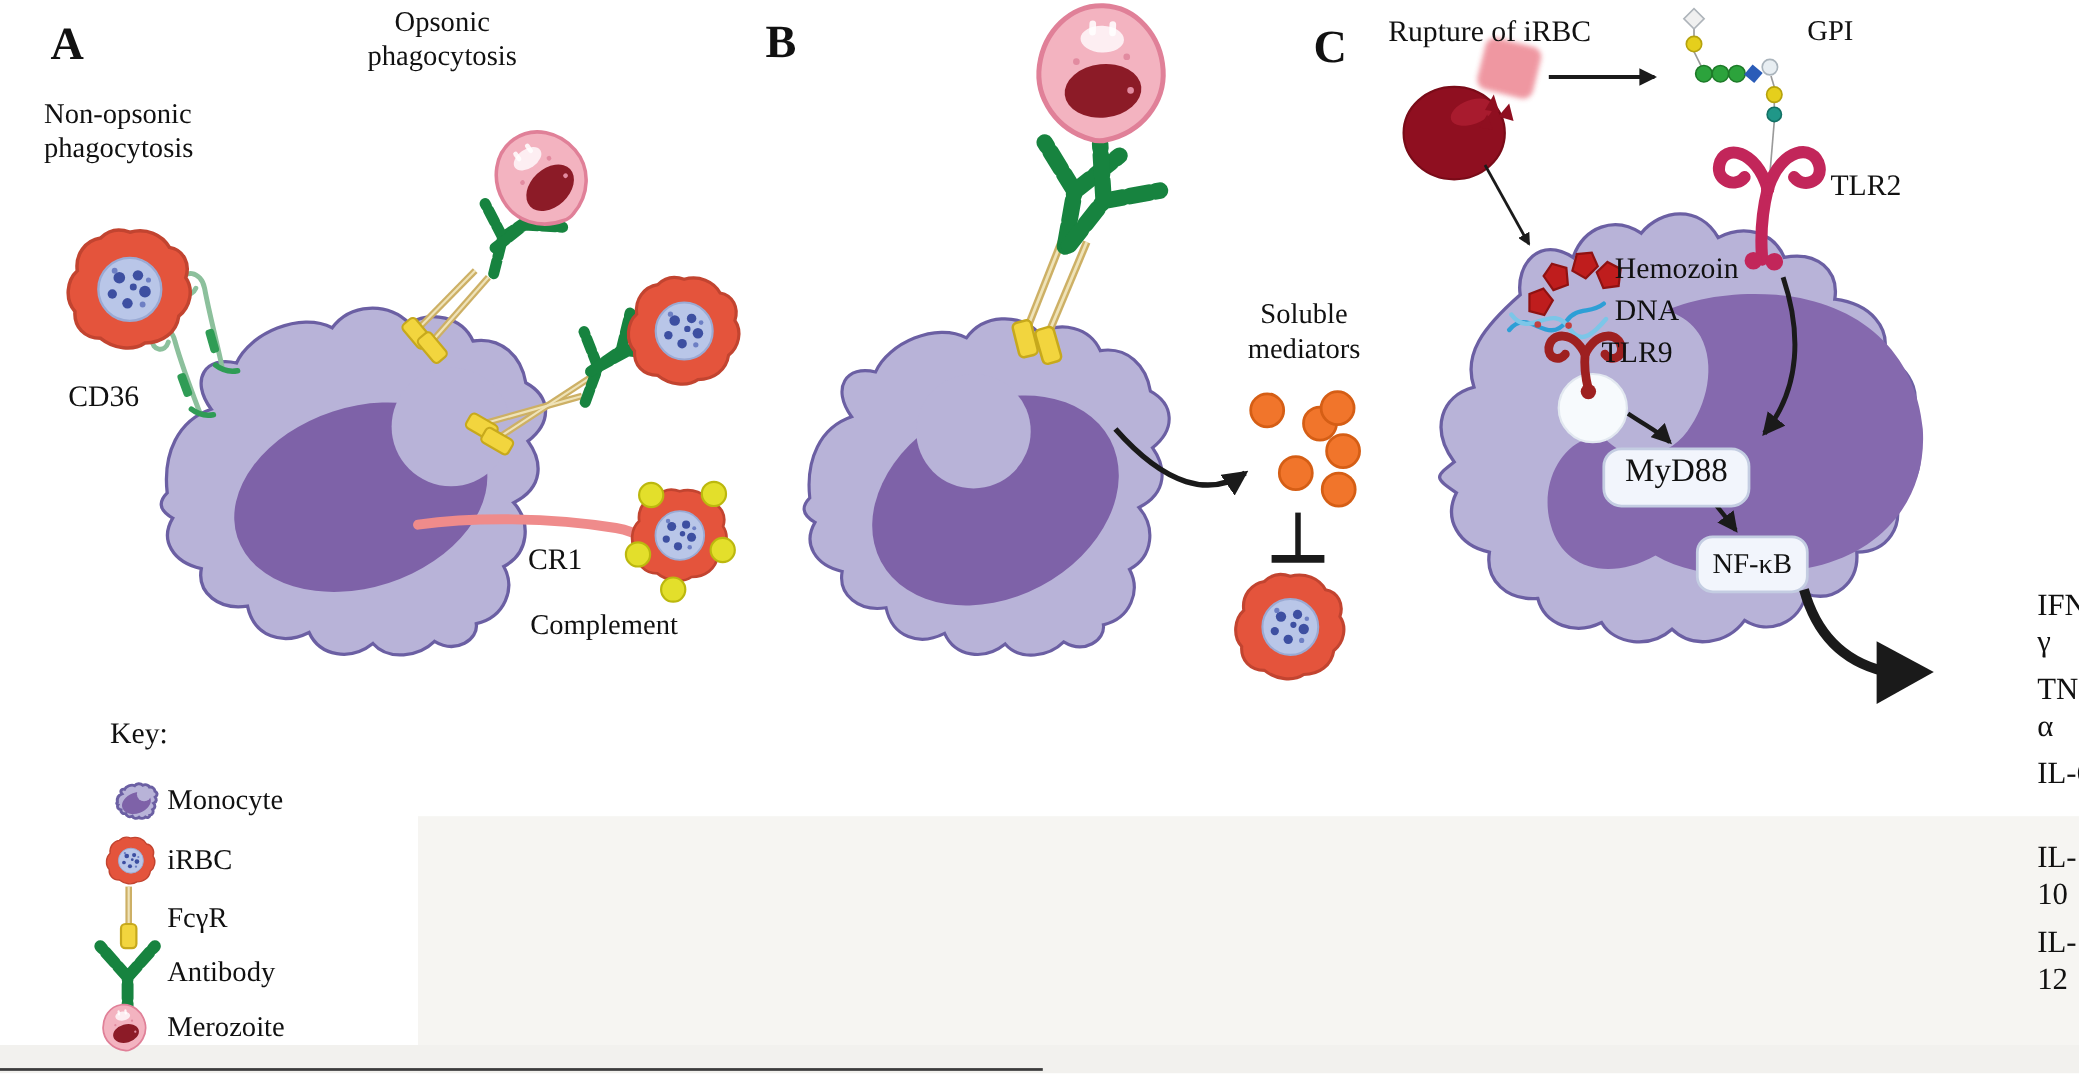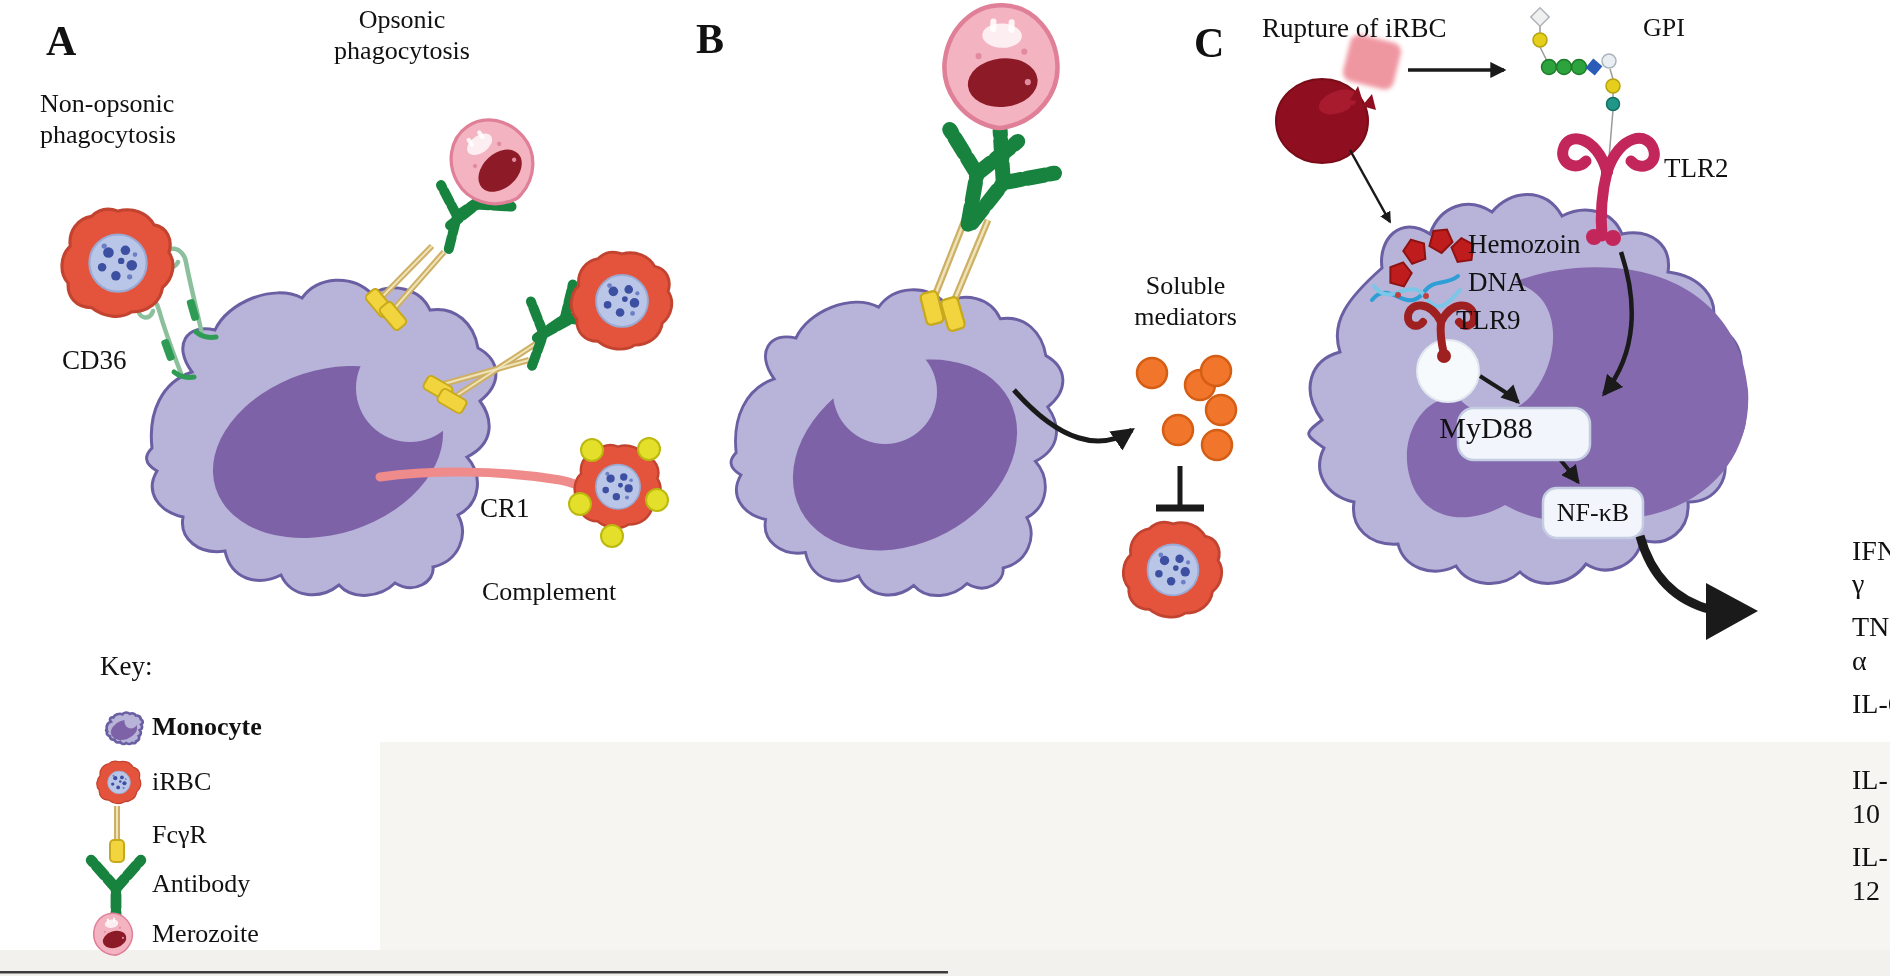--- a/index.html
+++ b/index.html
@@ -319,40 +319,40 @@
       <polygon points="1706,583 1758,611 1706,640" fill="#1a1a1a"></polygon>
     </g>
   </g>
 </svg>
 
   <div class="lbl panel-letter" style="left:46px;top:16px;">A</div>
   <div class="lbl t26" style="left:40px;top:88px;width:175px;">Non-opsonic phagocytosis</div>
   <div class="lbl t26 center" style="left:322px;top:4px;width:160px;">Opsonic phagocytosis</div>
   <div class="lbl t27" style="left:62px;top:344px;">CD36</div>
   <div class="lbl t27" style="left:480px;top:492px;">CR1</div>
-  <div class="lbl t26" style="left:482px;top:576px;">Complement</div>
+  <div class="lbl t26" style="left:482px;top:552px;">Complement</div>
 
   <div class="lbl t27" style="left:100px;top:650px;text-align:right;">Key:</div>
-  <div class="lbl t26" style="left:152px;top:711px;font-weight:bold;">Monocyte</div>
+  <div class="lbl t26" style="left:152px;top:711px;">Monocyte</div>
   <div class="lbl t26" style="left:152px;top:766px;">iRBC</div>
   <div class="lbl t26" style="left:152px;top:819px;">FcγR</div>
   <div class="lbl t26" style="left:152px;top:868px;">Antibody</div>
   <div class="lbl t26" style="left:152px;top:918px;">Merozoite</div>
 
   <div class="lbl panel-letter" style="left:696px;top:14px;">B</div>
   <div class="lbl t26 center" style="left:1108px;top:270px;width:155px;">Soluble mediators</div>
 
   <div class="lbl panel-letter" style="left:1194px;top:18px;">C</div>
   <div class="lbl t27" style="left:1262px;top:0px;margin-top:12px;">Rupture of iRBC</div>
   <div class="lbl t26" style="left:1612px;top:12px;margin-left:31px;">GPI</div>
   <div class="lbl t27" style="left:1664px;top:152px;">TLR2</div>
   <div class="lbl t27" style="left:1468px;top:228px;">Hemozoin</div>
   <div class="lbl t27" style="left:1468px;top:266px;">DNA</div>
   <div class="lbl t27" style="left:1456px;top:304px;">TLR9</div>
-  <div class="lbl boxlbl" style="left:1420px;top:408px;width:132px;height:40px;font-size:30px;">MyD88</div>
+  <div class="lbl boxlbl" style="left:1458px;top:408px;width:132px;height:40px;font-size:30px;">MyD88</div>
   <div class="lbl boxlbl" style="left:1543px;top:488px;width:100px;height:50px;font-size:26px;">NF-κB</div>
 
   <div class="lbl t28" style="left:1852px;top:500px;">
     <span class="cytokine">IFN-γ</span>
     <span class="cytokine">TNF-α</span>
     <span class="cytokine">IL-6</span>
     <span class="cytokine">IL-10</span>
     <span class="cytokine">IL-12</span>
   </div>
 </div>

